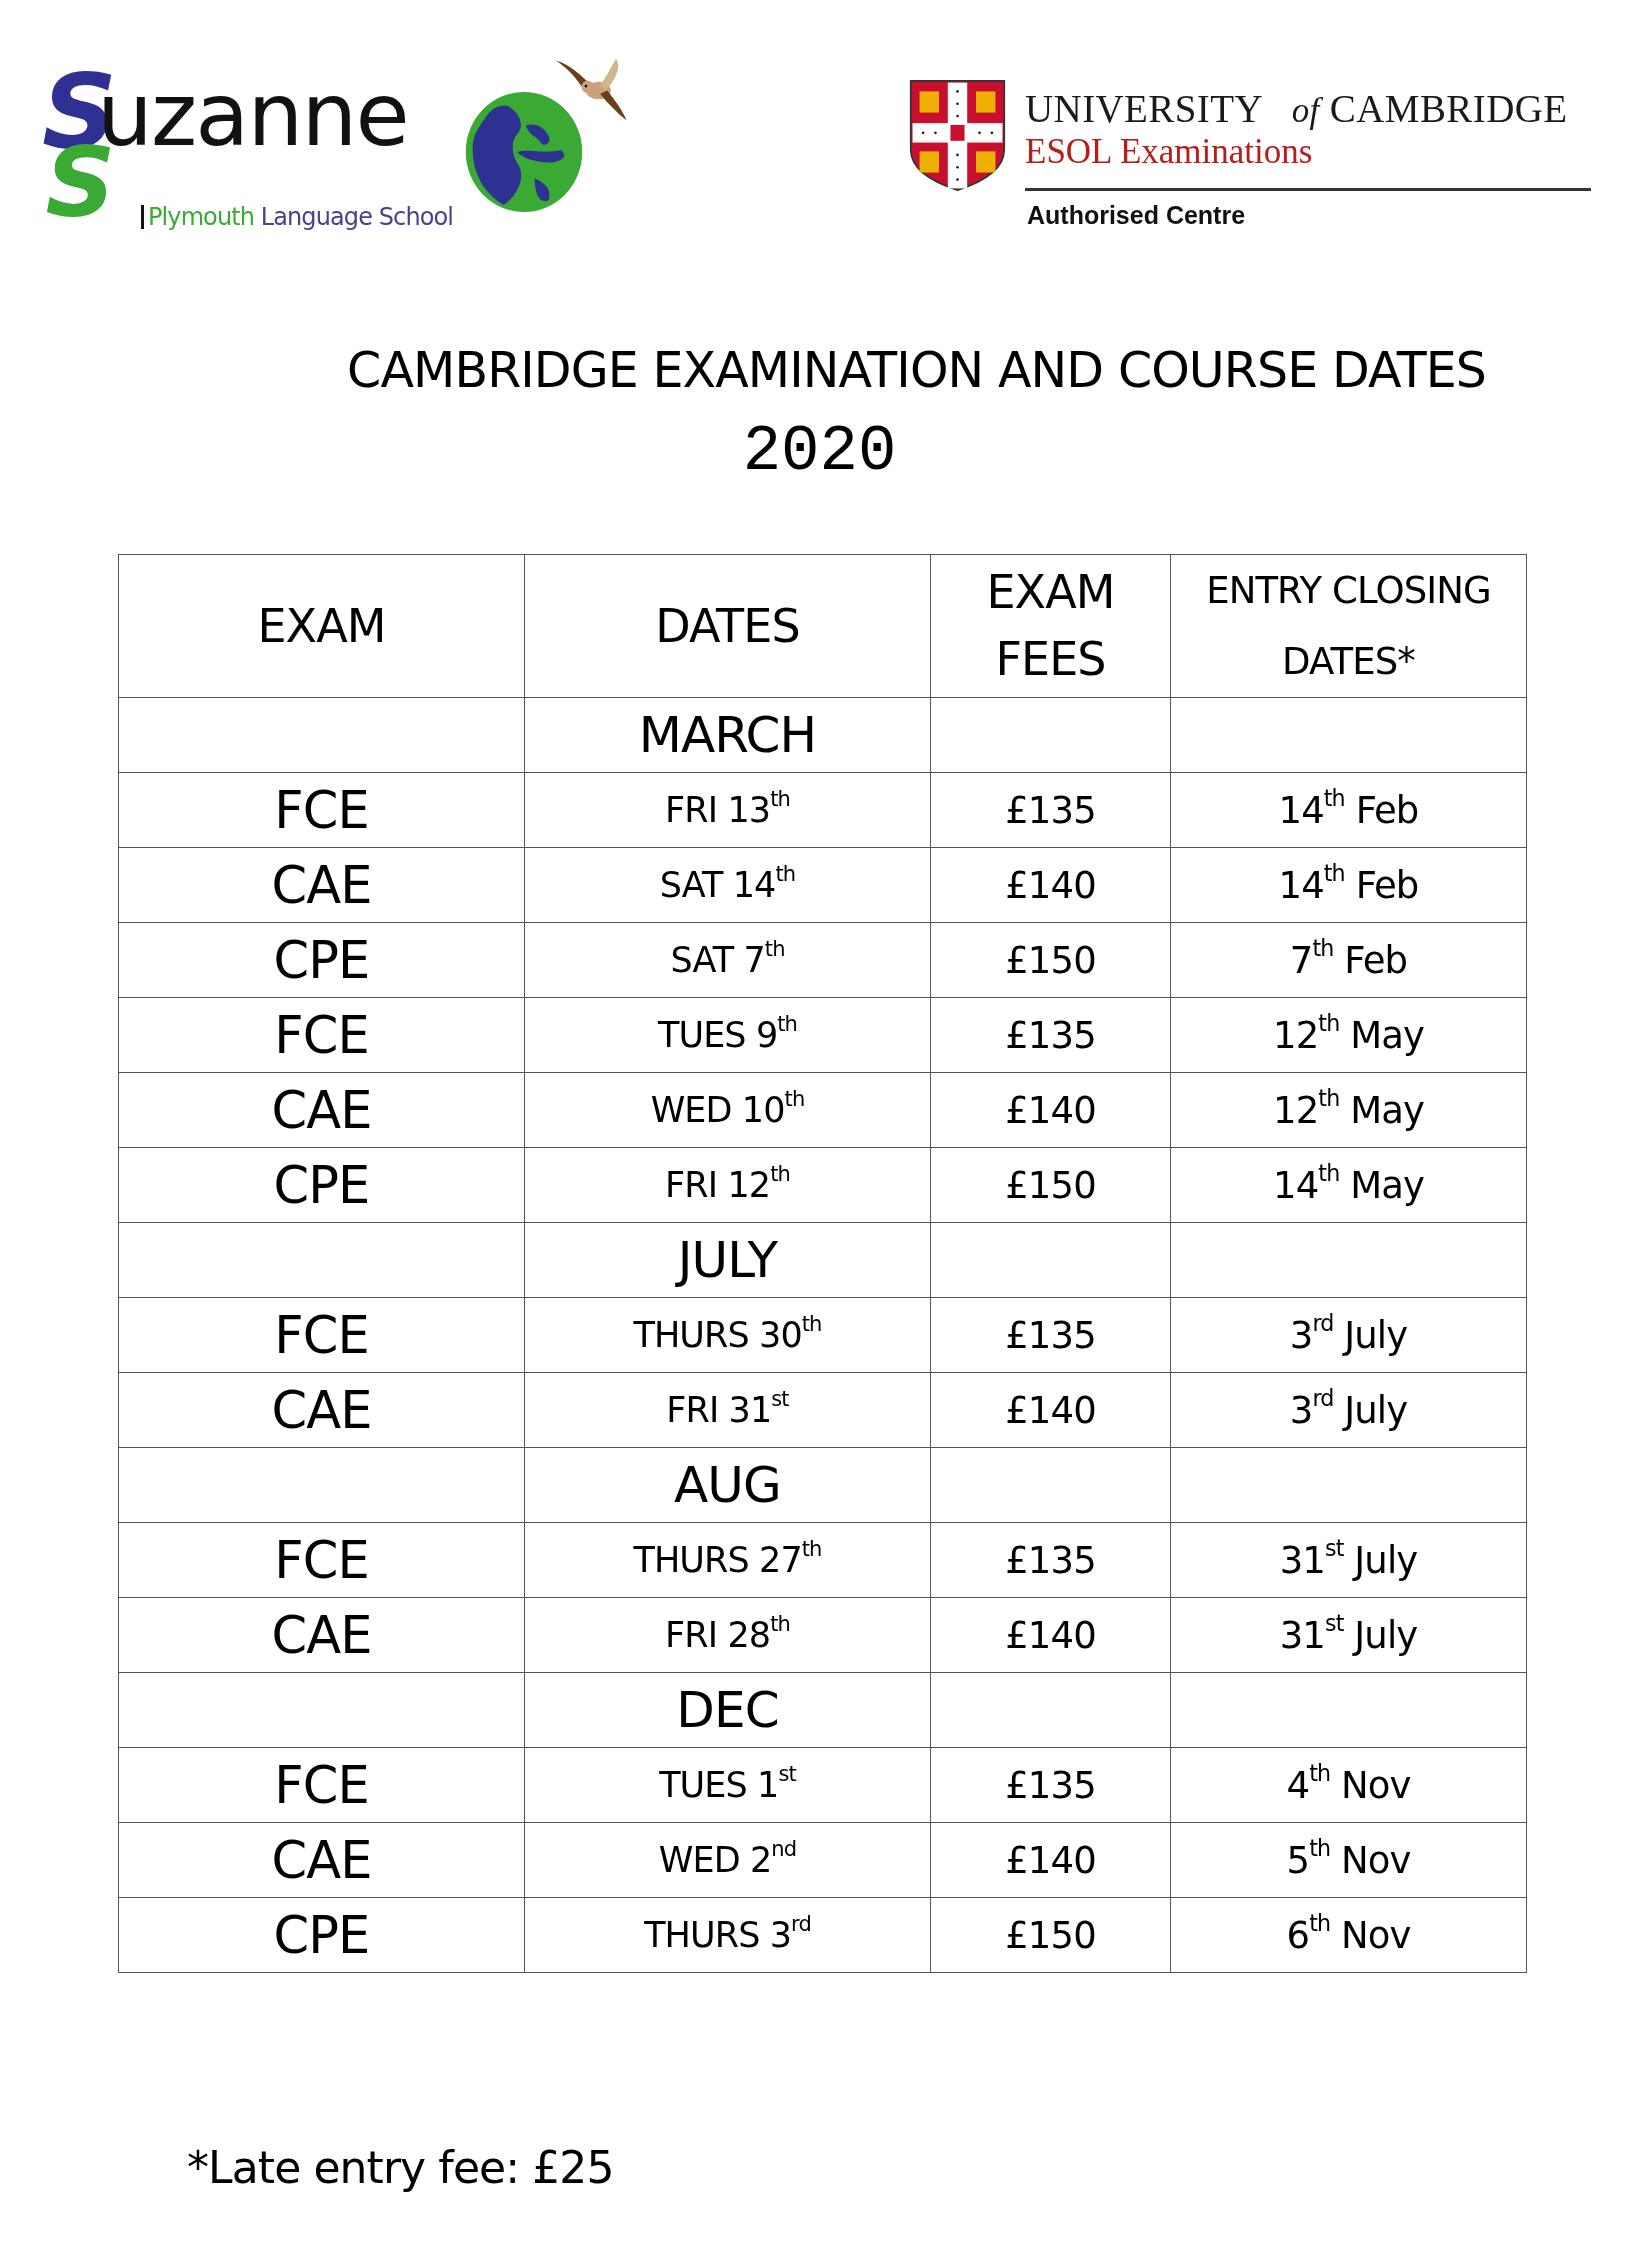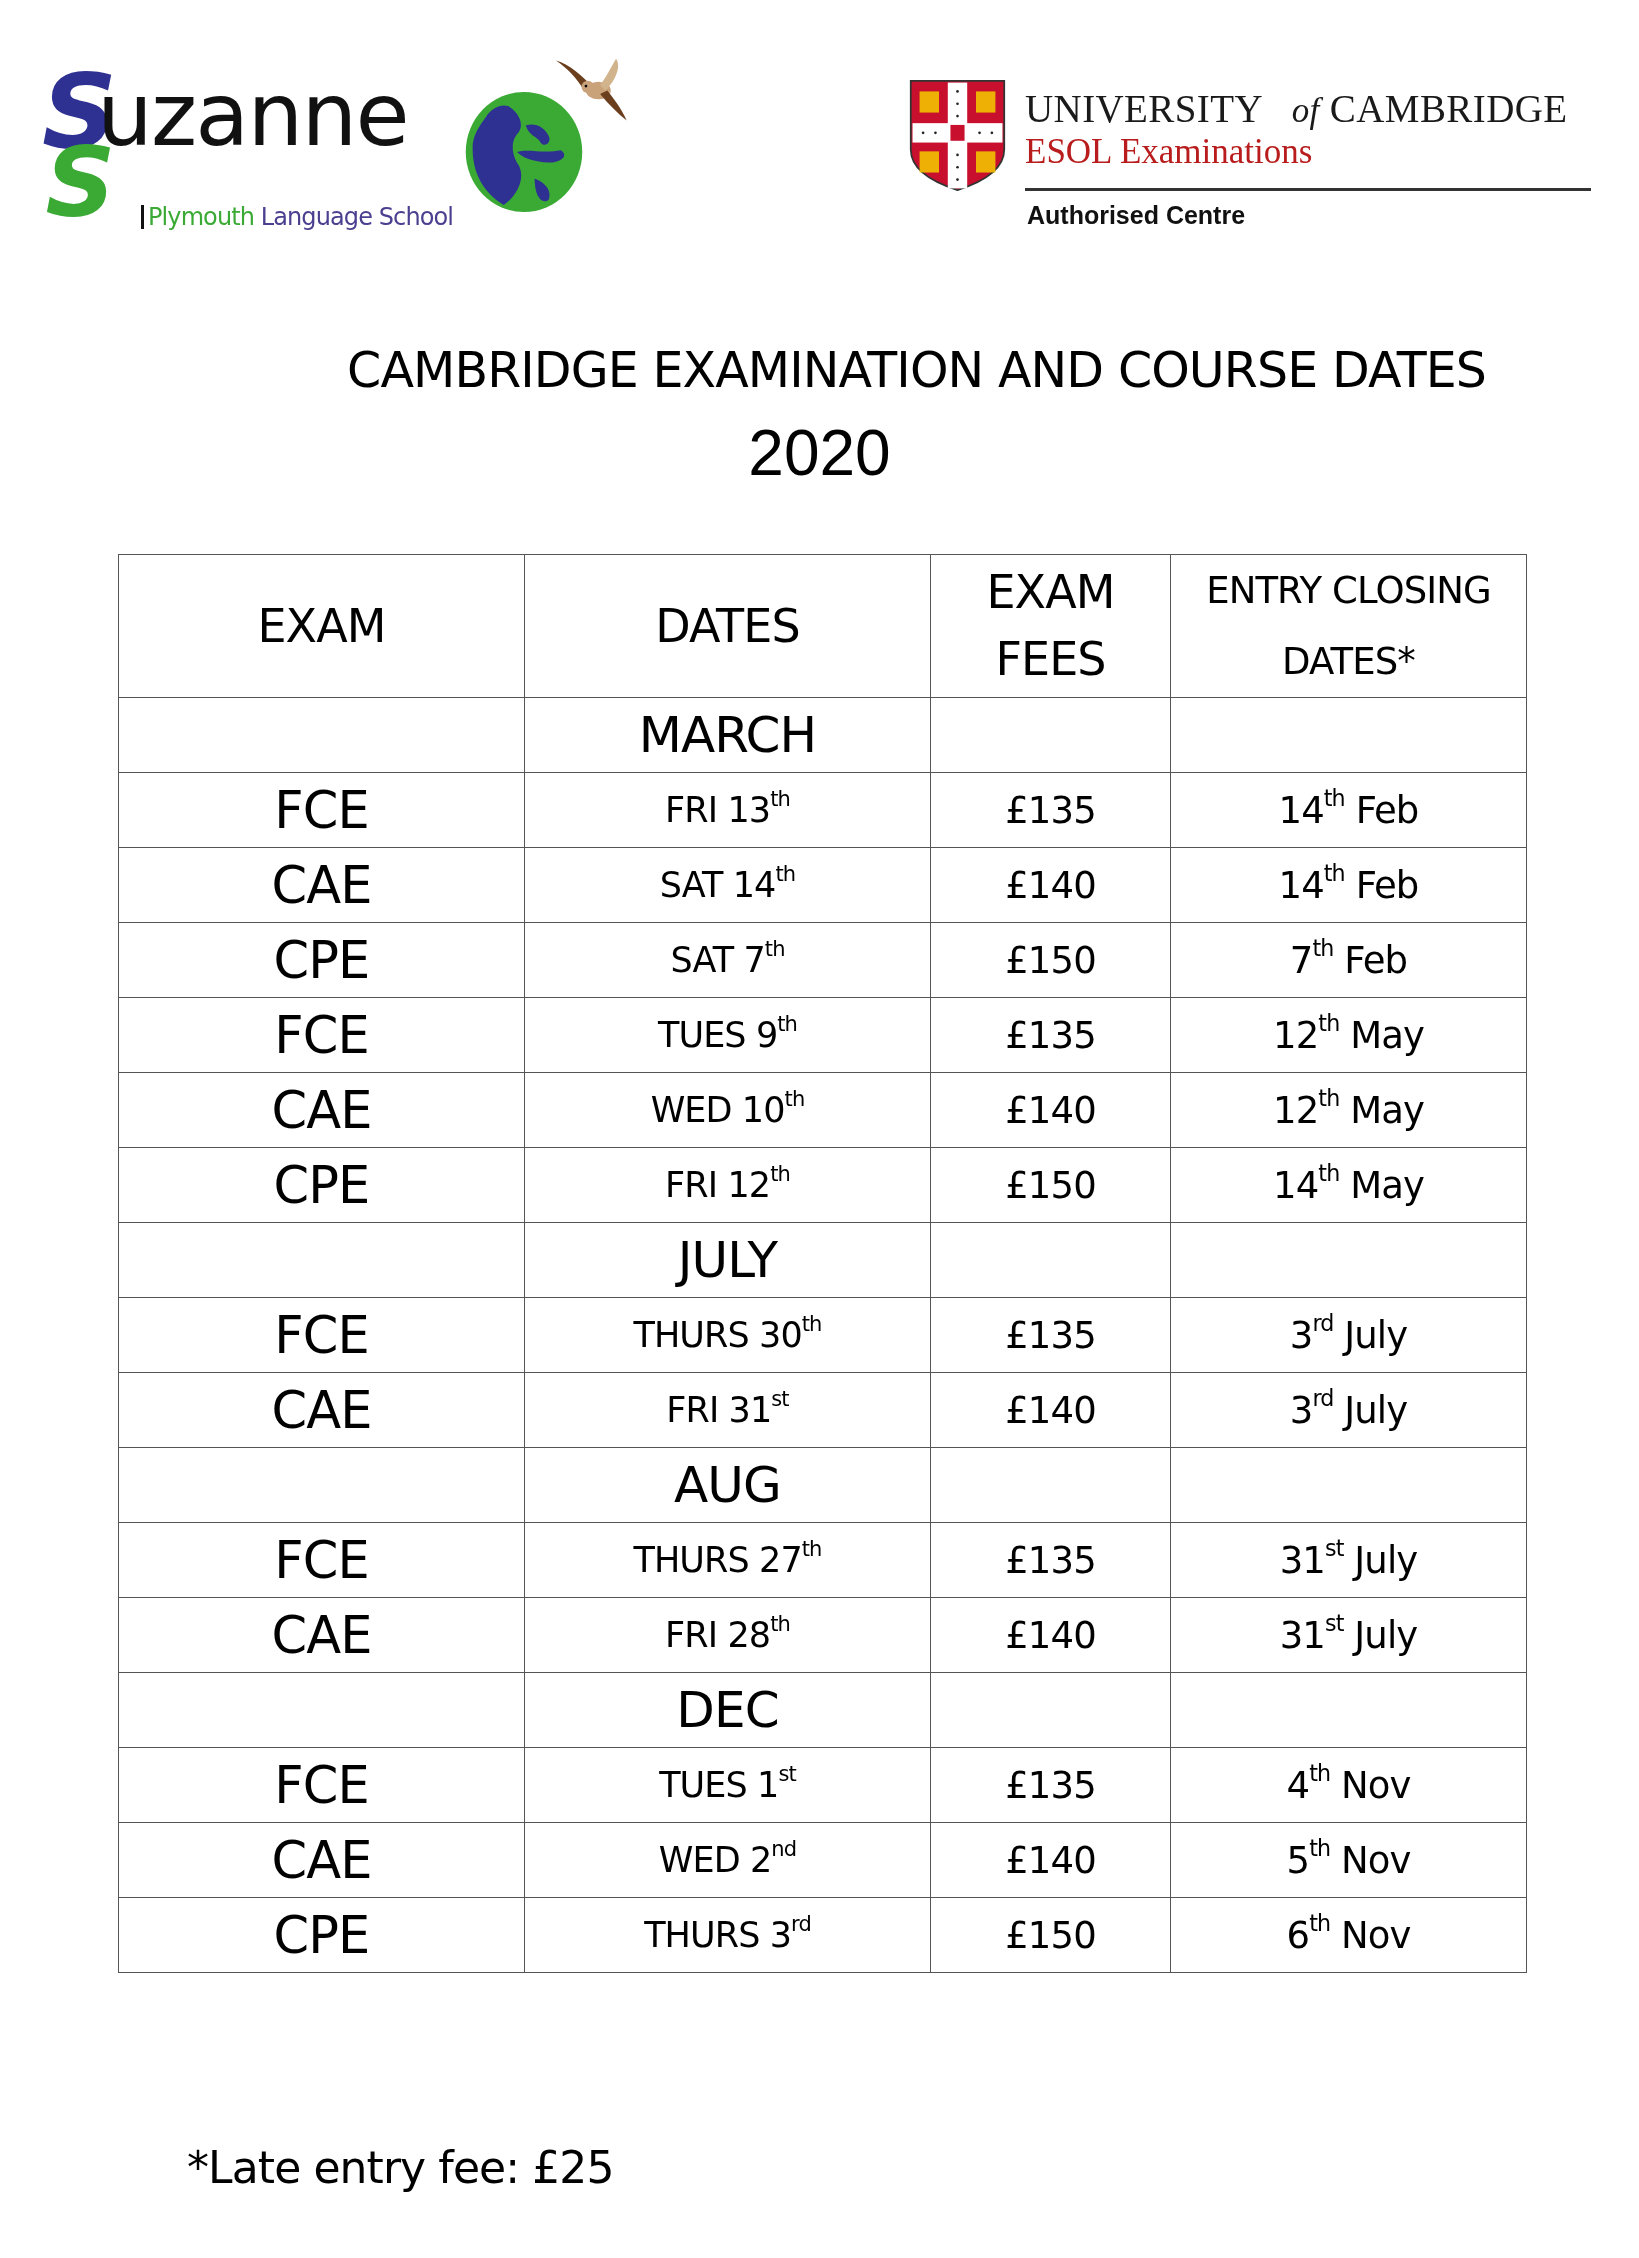--- a/index.html
+++ b/index.html
@@ -24,21 +24,21 @@
   #cam-logo { left:909px; top:79px; width:697px; height:176px; }
   #shield { position:absolute; left:0; top:0; width:97px; height:113px; }
   .cam-t1 { position:absolute; left:116px; top:7px; font-family:"Liberation Serif", "DejaVu Serif", serif; font-size:39px; color:#1a1a1a; white-space:nowrap; letter-spacing:0.4px; }
   .cam-t1 i { font-size:35px;margin-left:20px; }
   .cam-t2 { position:absolute; left:116px; top:53px; font-family:"Liberation Serif", "DejaVu Serif", serif; font-size:35px; color:#b91c1c; white-space:nowrap; }
   .cam-rule { position:absolute; left:116px; top:109px; width:566px; height:2.6px; background:#333; }
   .cam-auth { position:absolute; left:118px; top:122px; font-family:"Liberation Sans", sans-serif; font-weight:bold; font-size:25px; color:#111; white-space:nowrap; }
 
   
   #doc-title { left:0; width:1486px; top:342px; text-align:right; font-family:"DejaVu Sans", sans-serif; font-size:49px; letter-spacing:-0.9px; }
-  #doc-year { left:0; width:1639px; top:416px; text-align:center; font-family:Liberation Sans, sans-serif; font-size:64px; }
+  #doc-year { left:0; width:1639px; top:416px; text-align:center; font-family:Liberation Mono, monospace; font-size:64px; }
 
   
   #schedule { left:118px; top:554px; border-collapse:collapse; table-layout:fixed; }
   #schedule td, #schedule th { border:1.3px solid #555; padding:0; text-align:center; vertical-align:middle; font-weight:normal; }
   #schedule th { height:134px; font-family:"DejaVu Sans", sans-serif; letter-spacing:-0.9px; }
   #schedule tr.row td { height:74px; }
   .c-exam { width:406px; }
   .c-date { width:406px; }
   .c-fee  { width:240px; }
   .c-close{ width:356px; }

